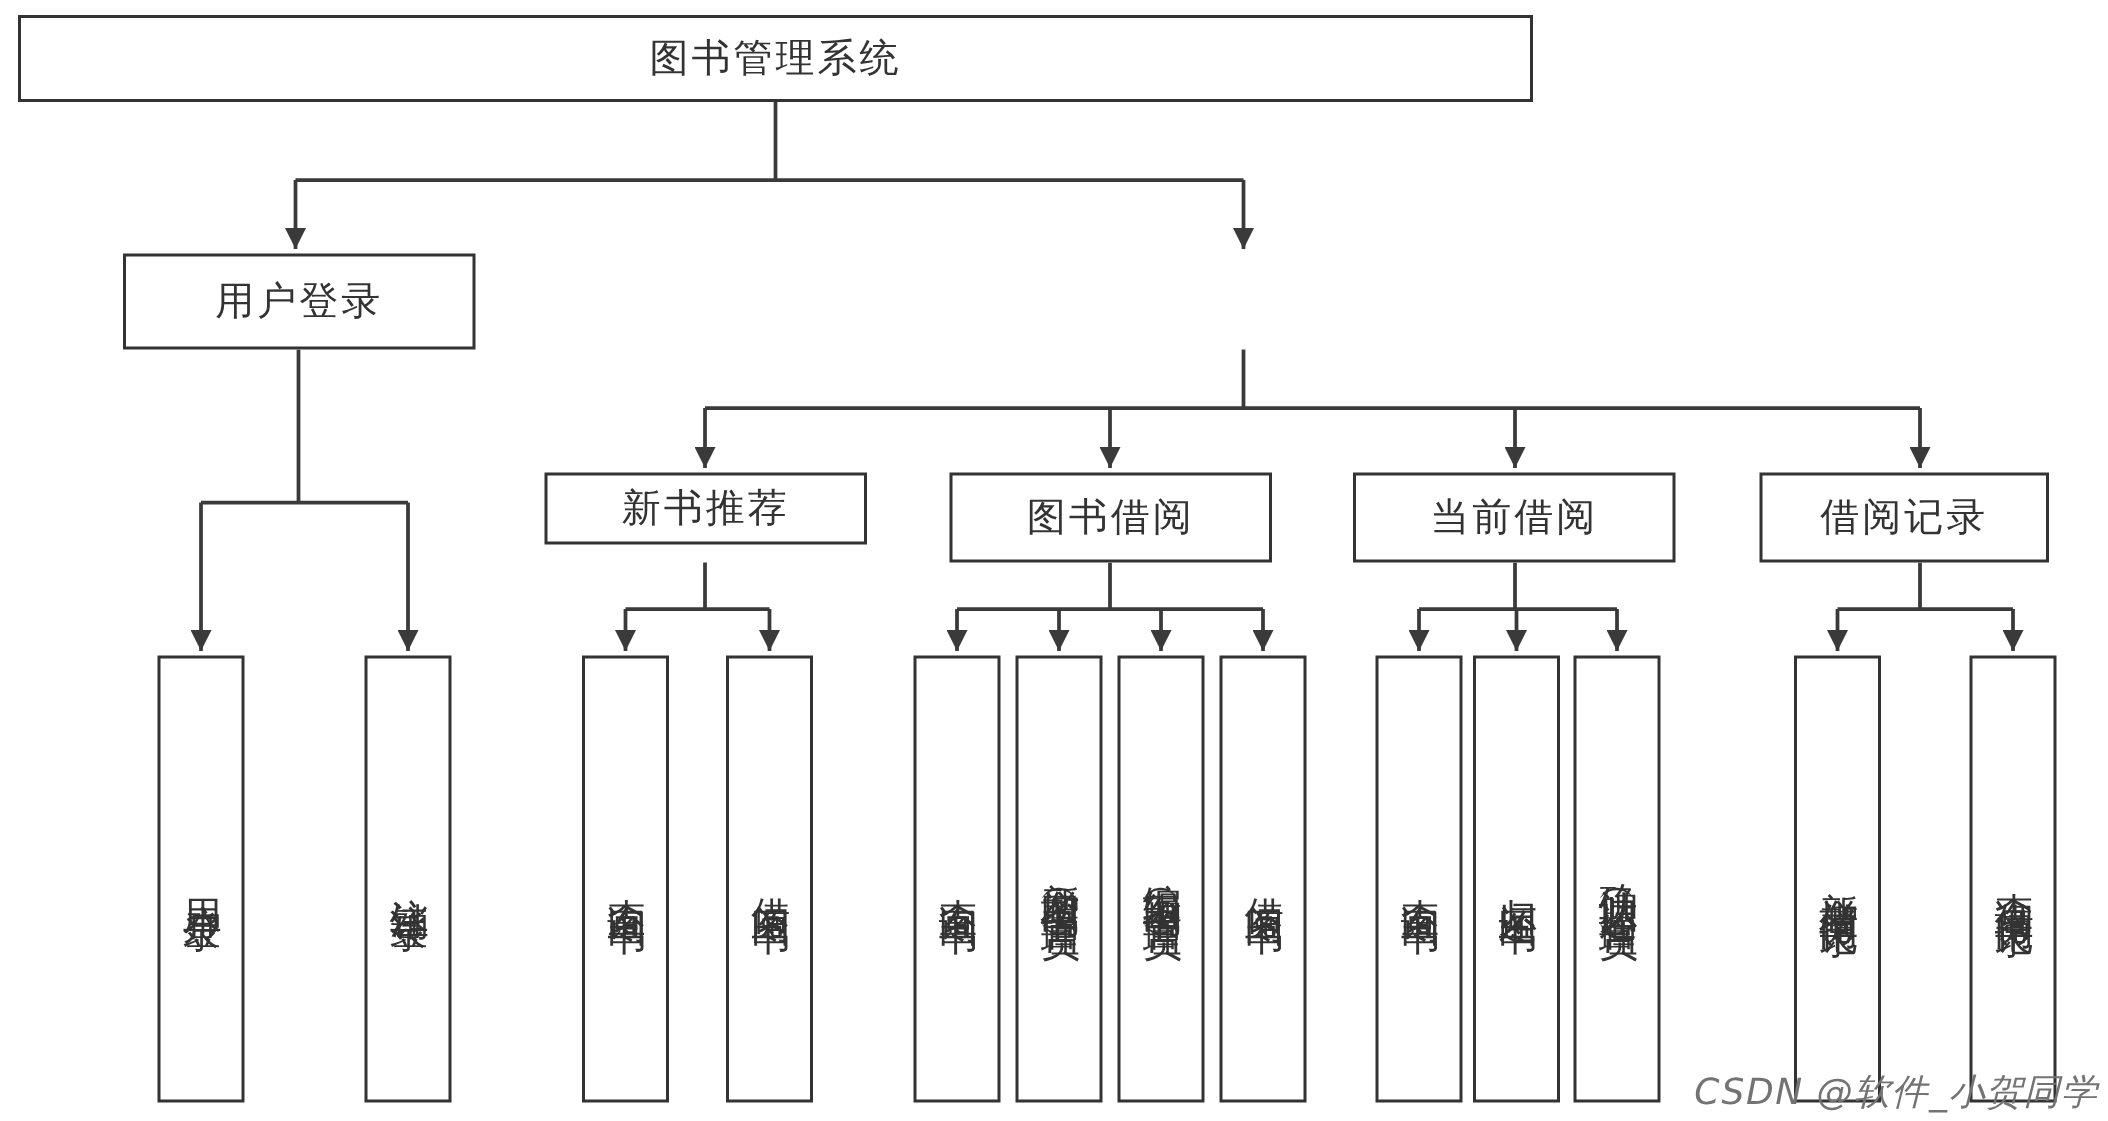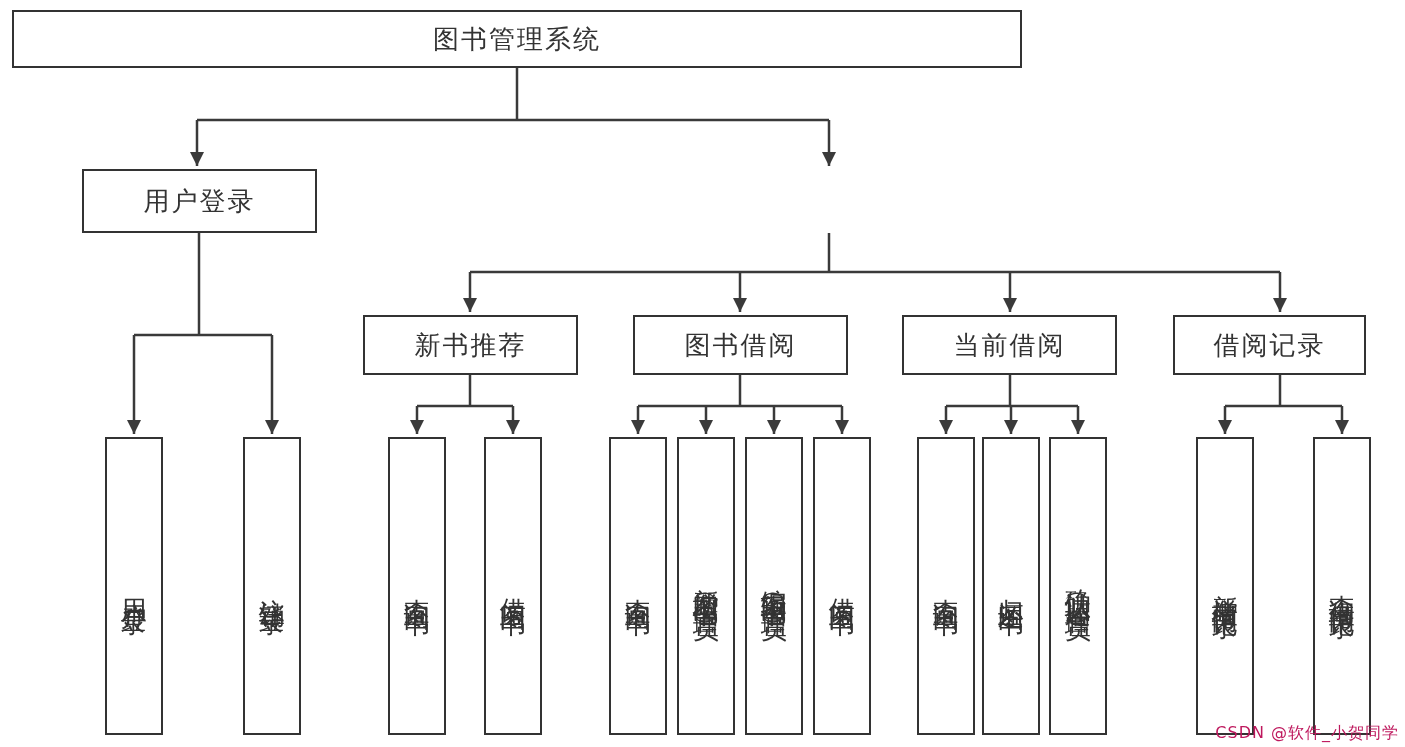--- a/index.html
+++ b/index.html
@@ -30,25 +30,26 @@
     line-height: 1.1;
   }
   .vbox span {
     writing-mode: vertical-rl;
     letter-spacing: 4px;
   }
   .watermark {
     position: absolute;
     right: 6px;
     bottom: 3px;
-    color: #be185d;
-    font-size: 16px;
+    color: #737373;
+    font-size: 24px;
     letter-spacing: 1px;
     z-index: 5;
     white-space: nowrap;
+    font-style: italic;
   }
 </style>
 </head>
 <body>
 
 <div class="canvas">
 
   <svg class="wires" width="1405" height="747" viewBox="0 0 1405 747">
     <defs>
       <marker id="arrow" viewBox="0 0 10 10" refX="10" refY="5" markerWidth="24" markerHeight="14" markerUnits="userSpaceOnUse" orient="auto">
@@ -98,21 +99,21 @@
   </svg>
 
   <div class="box" style="left:12px; top:10px; width:1010px; height:58px">
     <span>图书管理系统</span>
   </div>
 
   <div class="box" style="left:82px; top:169px; width:235px; height:64px">
     <span>用户登录</span>
   </div>
 
-  <div class="box" style="left:363px; top:315px; width:215px; height:60px">
+  <div class="box" style="left:363px; top:315px; width:215px; height:48px">
     <span>新书推荐</span>
   </div>
   <div class="box" style="left:902px; top:315px; width:215px; height:60px">
     <span>当前借阅</span>
   </div>
   <div class="box" style="left:633px; top:315px; width:215px; height:60px">
     <span>图书借阅</span>
   </div>
   <div class="box" style="left:1173px; top:315px; width:193px; height:60px">
     <span>借阅记录</span>

